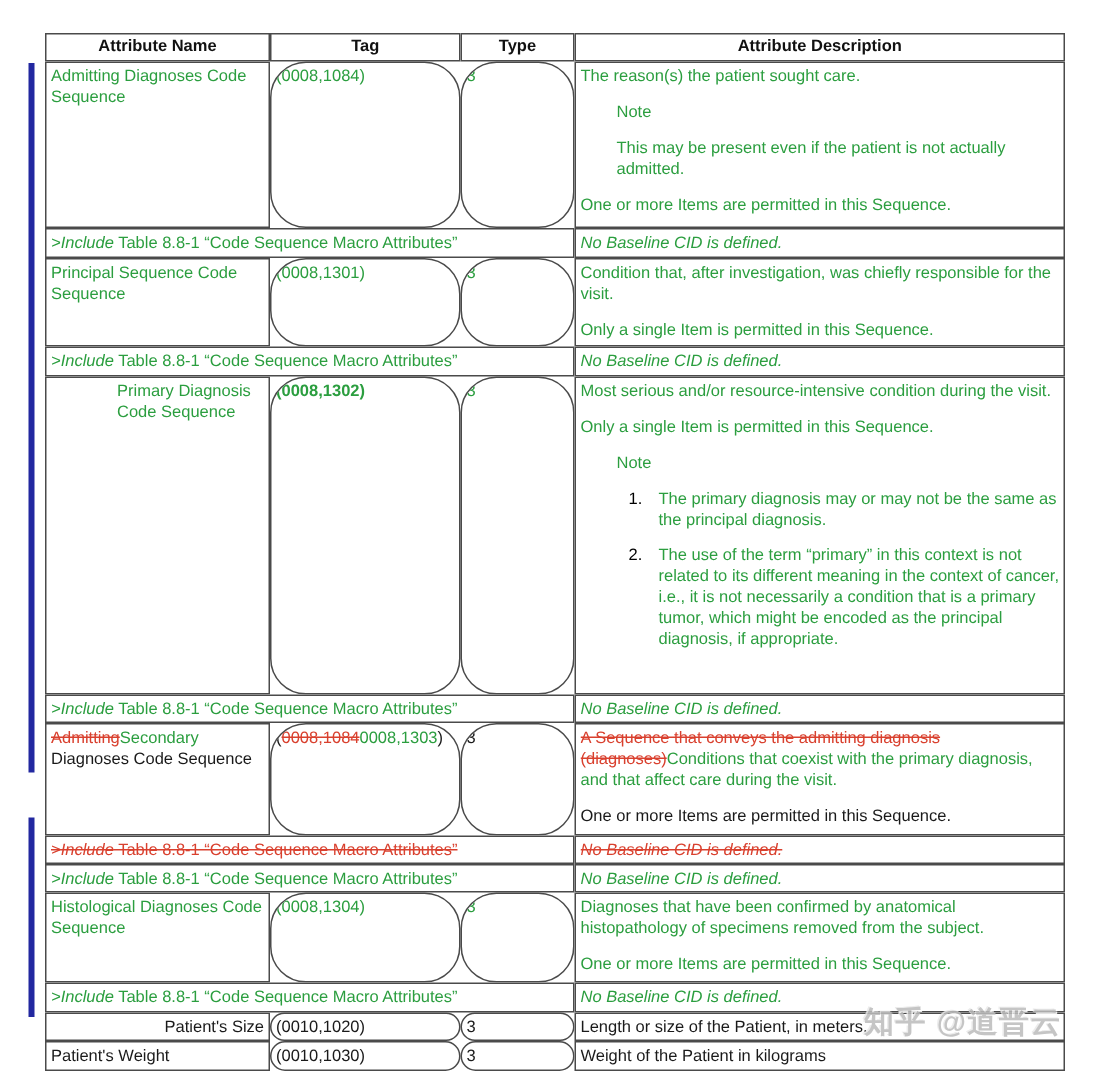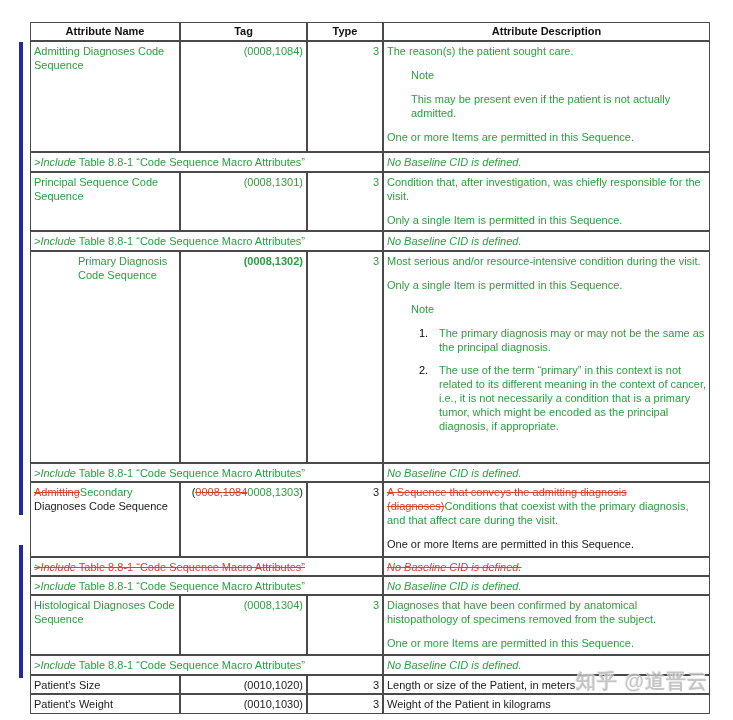--- a/index.html
+++ b/index.html
@@ -31,21 +31,21 @@
     vertical-align:top;
     padding:2px 3px;
     font-size:11px;line-height:14px;
     overflow:hidden;
     background:#fff;
   }
   .attr-table th{
     font-weight:bold;color:#111;text-align:center;line-height:13px;padding:2px 1px;
   }
   .cellwrap{overflow:hidden;}
-  .c-tag,.c-type{text-align:right;}
+  .c-tag,.c-type{text-align:left;border-radius:24px;}
   .inc-cell{line-height:13px;}
   
   .sp-g{color:var(--added);}
   .sp-r{color:var(--deleted);text-decoration:line-through;}
   .sp-k{color:var(--unchanged);}
   .it{font-style:italic;}
   
   .para{margin:0 0 10px 0;}
   .para:last-child{margin-bottom:0;}
   .para.ind1{margin-left:24px;}
@@ -236,21 +236,21 @@
             <div class="cellwrap" style="height: 14px;"><span class="sp-g it">&gt;Include</span><span class="sp-g"> Table 8.8-1 “Code Sequence Macro Attributes”</span></div>
           </td>
           <td class="inc-cell">
             <div class="cellwrap" style="height: 14px;">
               <div class="para"><span class="sp-g it">No Baseline CID is defined.</span></div>
             </div>
           </td>
         </tr>
         <tr style="height: 19px;">
           <td>
-            <div class="cellwrap" style="height: 13px;"><span class="sp-k">Patient's Size</span></div>
+            <div class="cellwrap" style="height: 13px; text-align: right;"><span class="sp-k">Patient's Size</span></div>
           </td>
           <td class="c-tag">
             <div class="cellwrap" style="height: 13px;"><span class="sp-k">(0010,1020)</span></div>
           </td>
           <td class="c-type">
             <div class="cellwrap" style="height: 13px;"><span class="sp-k">3</span></div>
           </td>
           <td>
             <div class="cellwrap" style="height: 13px;">
               <div class="para"><span class="sp-k">Length or size of the Patient, in meters.</span></div>

